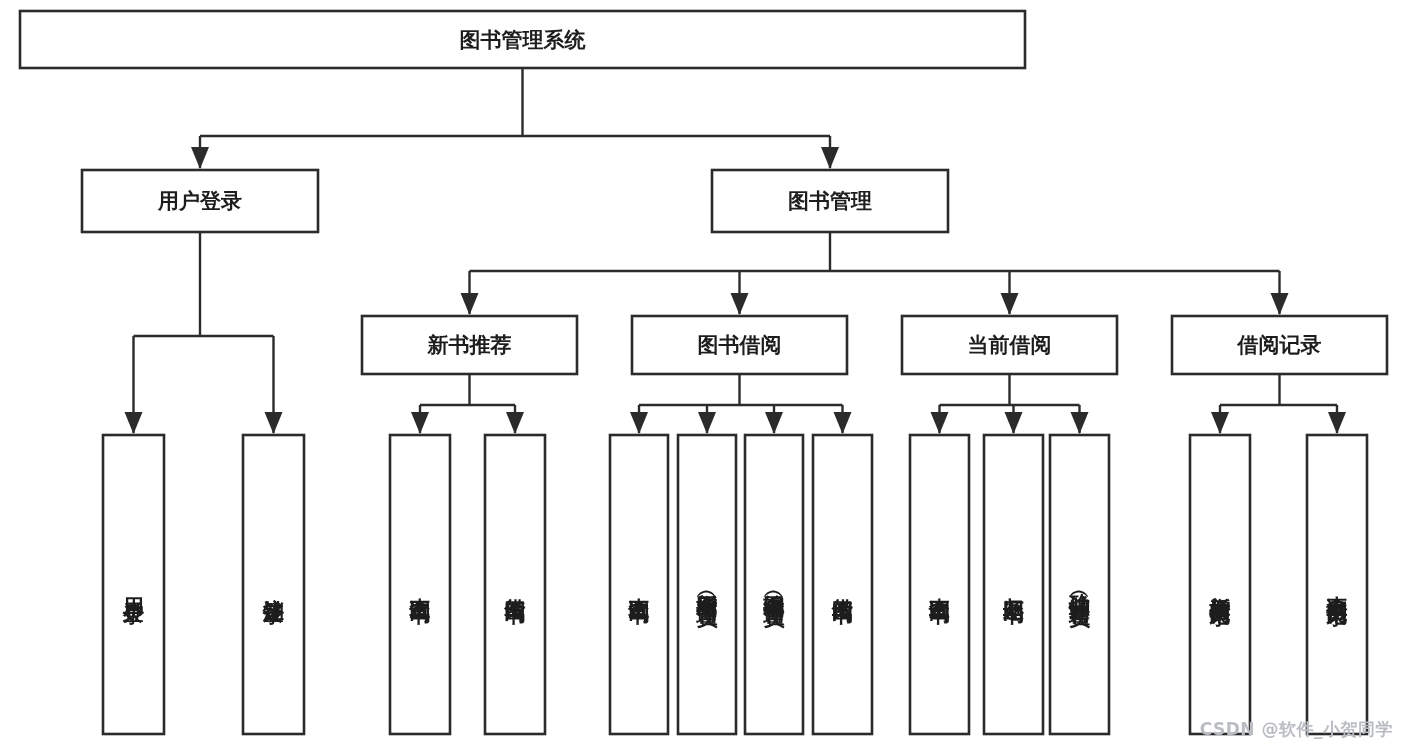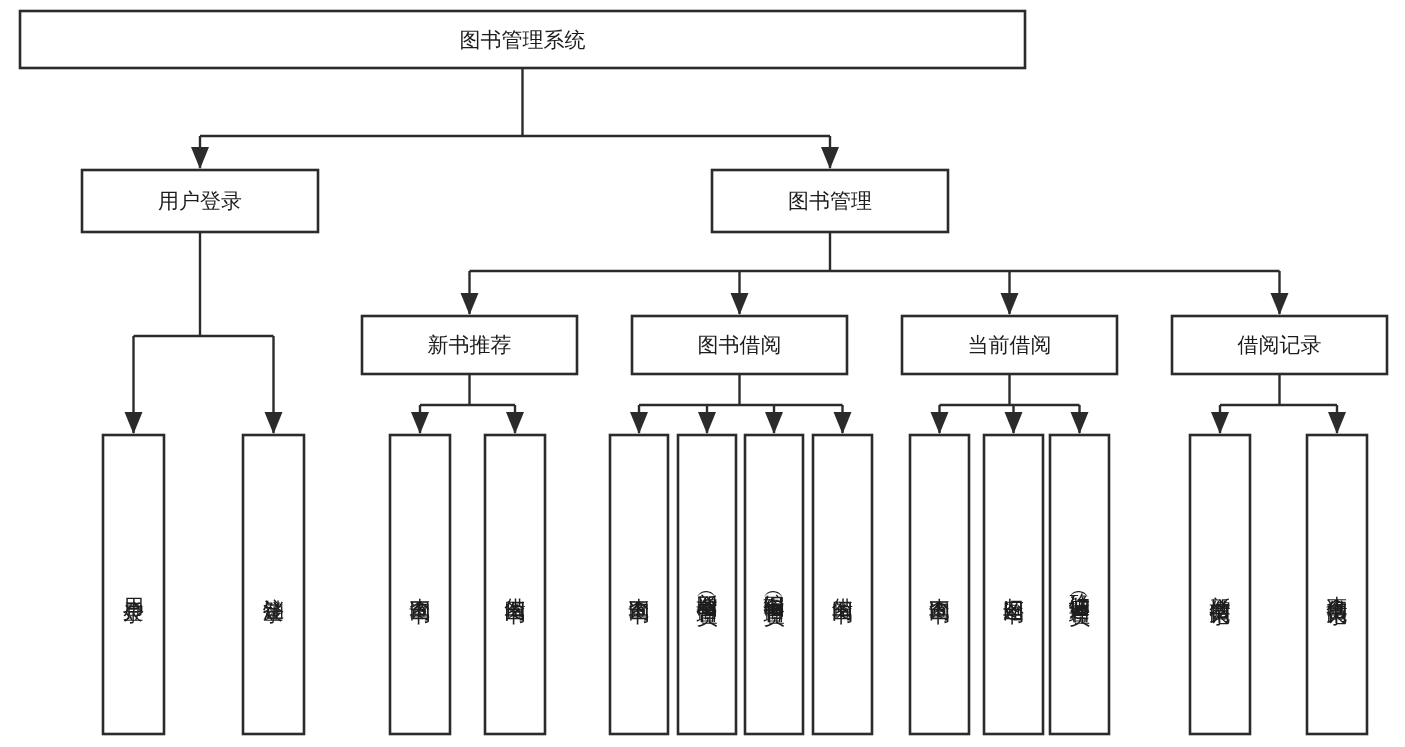--- a/index.html
+++ b/index.html
@@ -11,20 +11,21 @@
     width: 1405px;
     height: 747px;
     font-family: "DejaVu Sans", "Liberation Sans", sans-serif;
     overflow: hidden;
     position: relative;
   }
   #diagram-root {
     position: relative;
     width: 1405px;
     height: 747px;
+    font-weight: bold;
   }
   svg#flow {
     position: absolute;
     top: 0;
     left: 0;
     width: 1405px;
     height: 747px;
     display: block;
   }
   .node-box {
@@ -177,13 +178,14 @@
       <div class="leaf-label-wrap" style="left: 678px; top: 435px; width: 58px; height: 299px;">新增图书（管理员）</div>
       <div class="leaf-label-wrap" style="left: 745px; top: 435px; width: 58px; height: 299px;">编辑图书（管理员）</div>
       <div class="leaf-label-wrap" style="left: 813px; top: 435px; width: 59px; height: 299px;">借阅图书</div>
       <div class="leaf-label-wrap" style="left: 910px; top: 435px; width: 59px; height: 299px;">查询图书</div>
       <div class="leaf-label-wrap" style="left: 984px; top: 435px; width: 59px; height: 299px;">归还图书</div>
       <div class="leaf-label-wrap" style="left: 1050px; top: 435px; width: 59px; height: 299px;">确认归还（管理员）</div>
       <div class="leaf-label-wrap" style="left: 1190px; top: 435px; width: 60px; height: 299px;">新增借阅记录</div>
       <div class="leaf-label-wrap" style="left: 1307px; top: 435px; width: 60px; height: 299px;">查询借阅记录</div>
     </div>
 
+  <div class="watermark">CSDN @软件_小贺同学</div>
 </div>
 
 </body></html>

